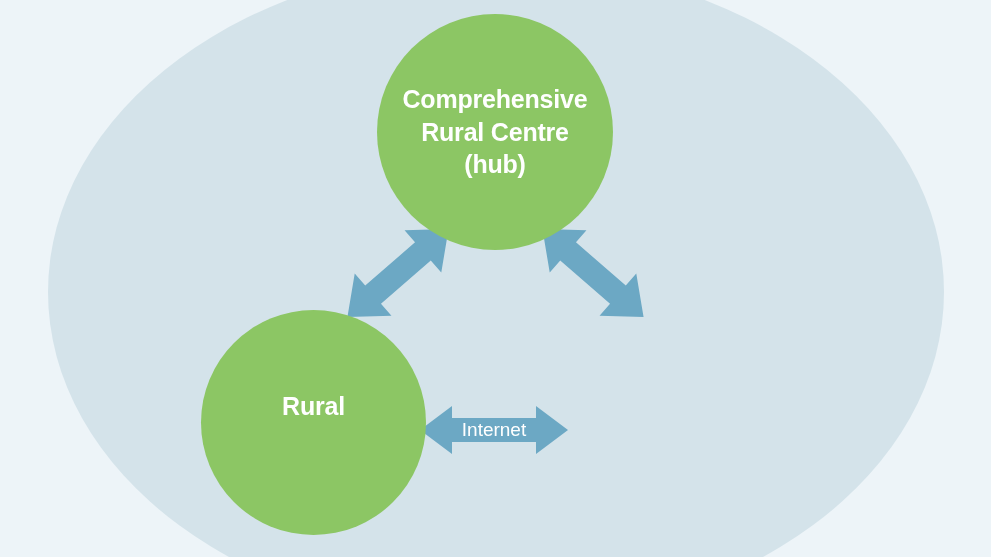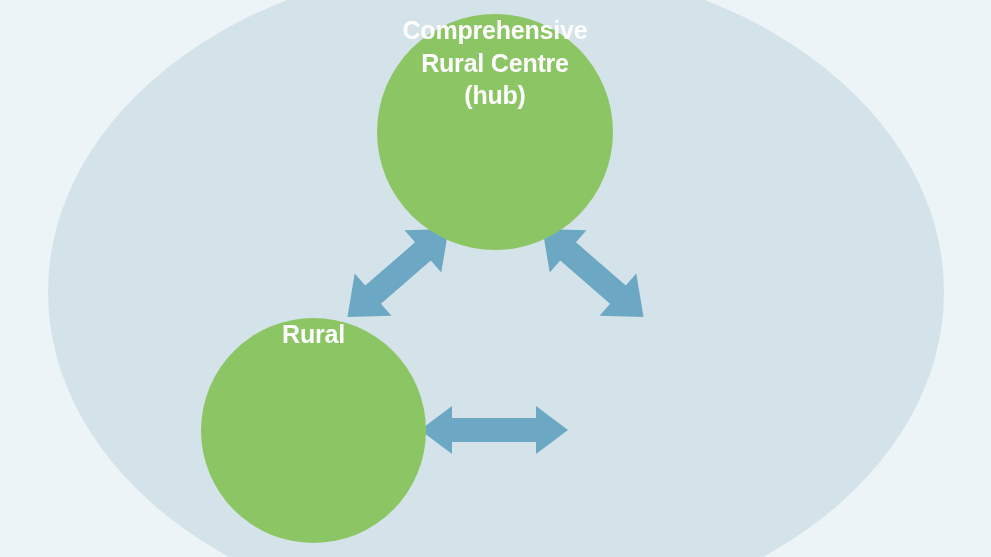--- a/index.html
+++ b/index.html
@@ -22,39 +22,40 @@
     width: 896px;
     height: 660px;
     border-radius: 50%;
     background: #d4e3ea;
   }
   .node-circle {
     position: absolute;
     border-radius: 50%;
     background: #8cc664;
     display: flex;
+    align-items: center;
     justify-content: center;
     text-align: center;
     color: #ffffff;
     font-weight: bold;
     line-height: 1.30;
     letter-spacing: -0.2px;
     box-sizing: border-box;
   }
   #node-hub {
     left: 377px;
     top: 14px;
     width: 236px;
     height: 236px;
     font-size: 25px;
   }
   #node-hub .node-label { padding: 0 14px; }
   #node-spoke {
     left: 201px;
-    top: 318px;
+    top: 310px;
     width: 225px;
     height: 225px;
     font-size: 25px;
   }
   #node-third {
     left: 558px;
     top: 328px;
     width: 229px;
     height: 229px;
     font-size: 24px;
@@ -106,20 +107,21 @@
 
   <svg id="arrow-right-diag" class="arrow-svg" width="136" height="146" viewBox="0 0 136 146">
     <g transform="rotate(-49 68 73)">
       <polygon points="68,6 96,40 80,40 80,106 96,106 68,140 40,106 56,106 56,40 40,40" fill="#6ca8c4"></polygon>
     </g>
   </svg>
 
   <svg id="arrow-internet" class="arrow-svg" width="152" height="56" viewBox="0 0 152 56">
     <polygon points="2,28 34,4 34,16 118,16 118,4 150,28 118,52 118,40 34,40 34,52" fill="#6ca8c4"></polygon>
   </svg>
+  <div id="internet-label">Internet</div>
 
   <div id="node-hub" class="node-circle">
     <span class="node-label">
       <span>Comprehensive</span><br>
       <span>Rural Centre</span><br>
       <span>(hub)</span>
     </span>
   </div>
 
   <div id="node-spoke" class="node-circle">

